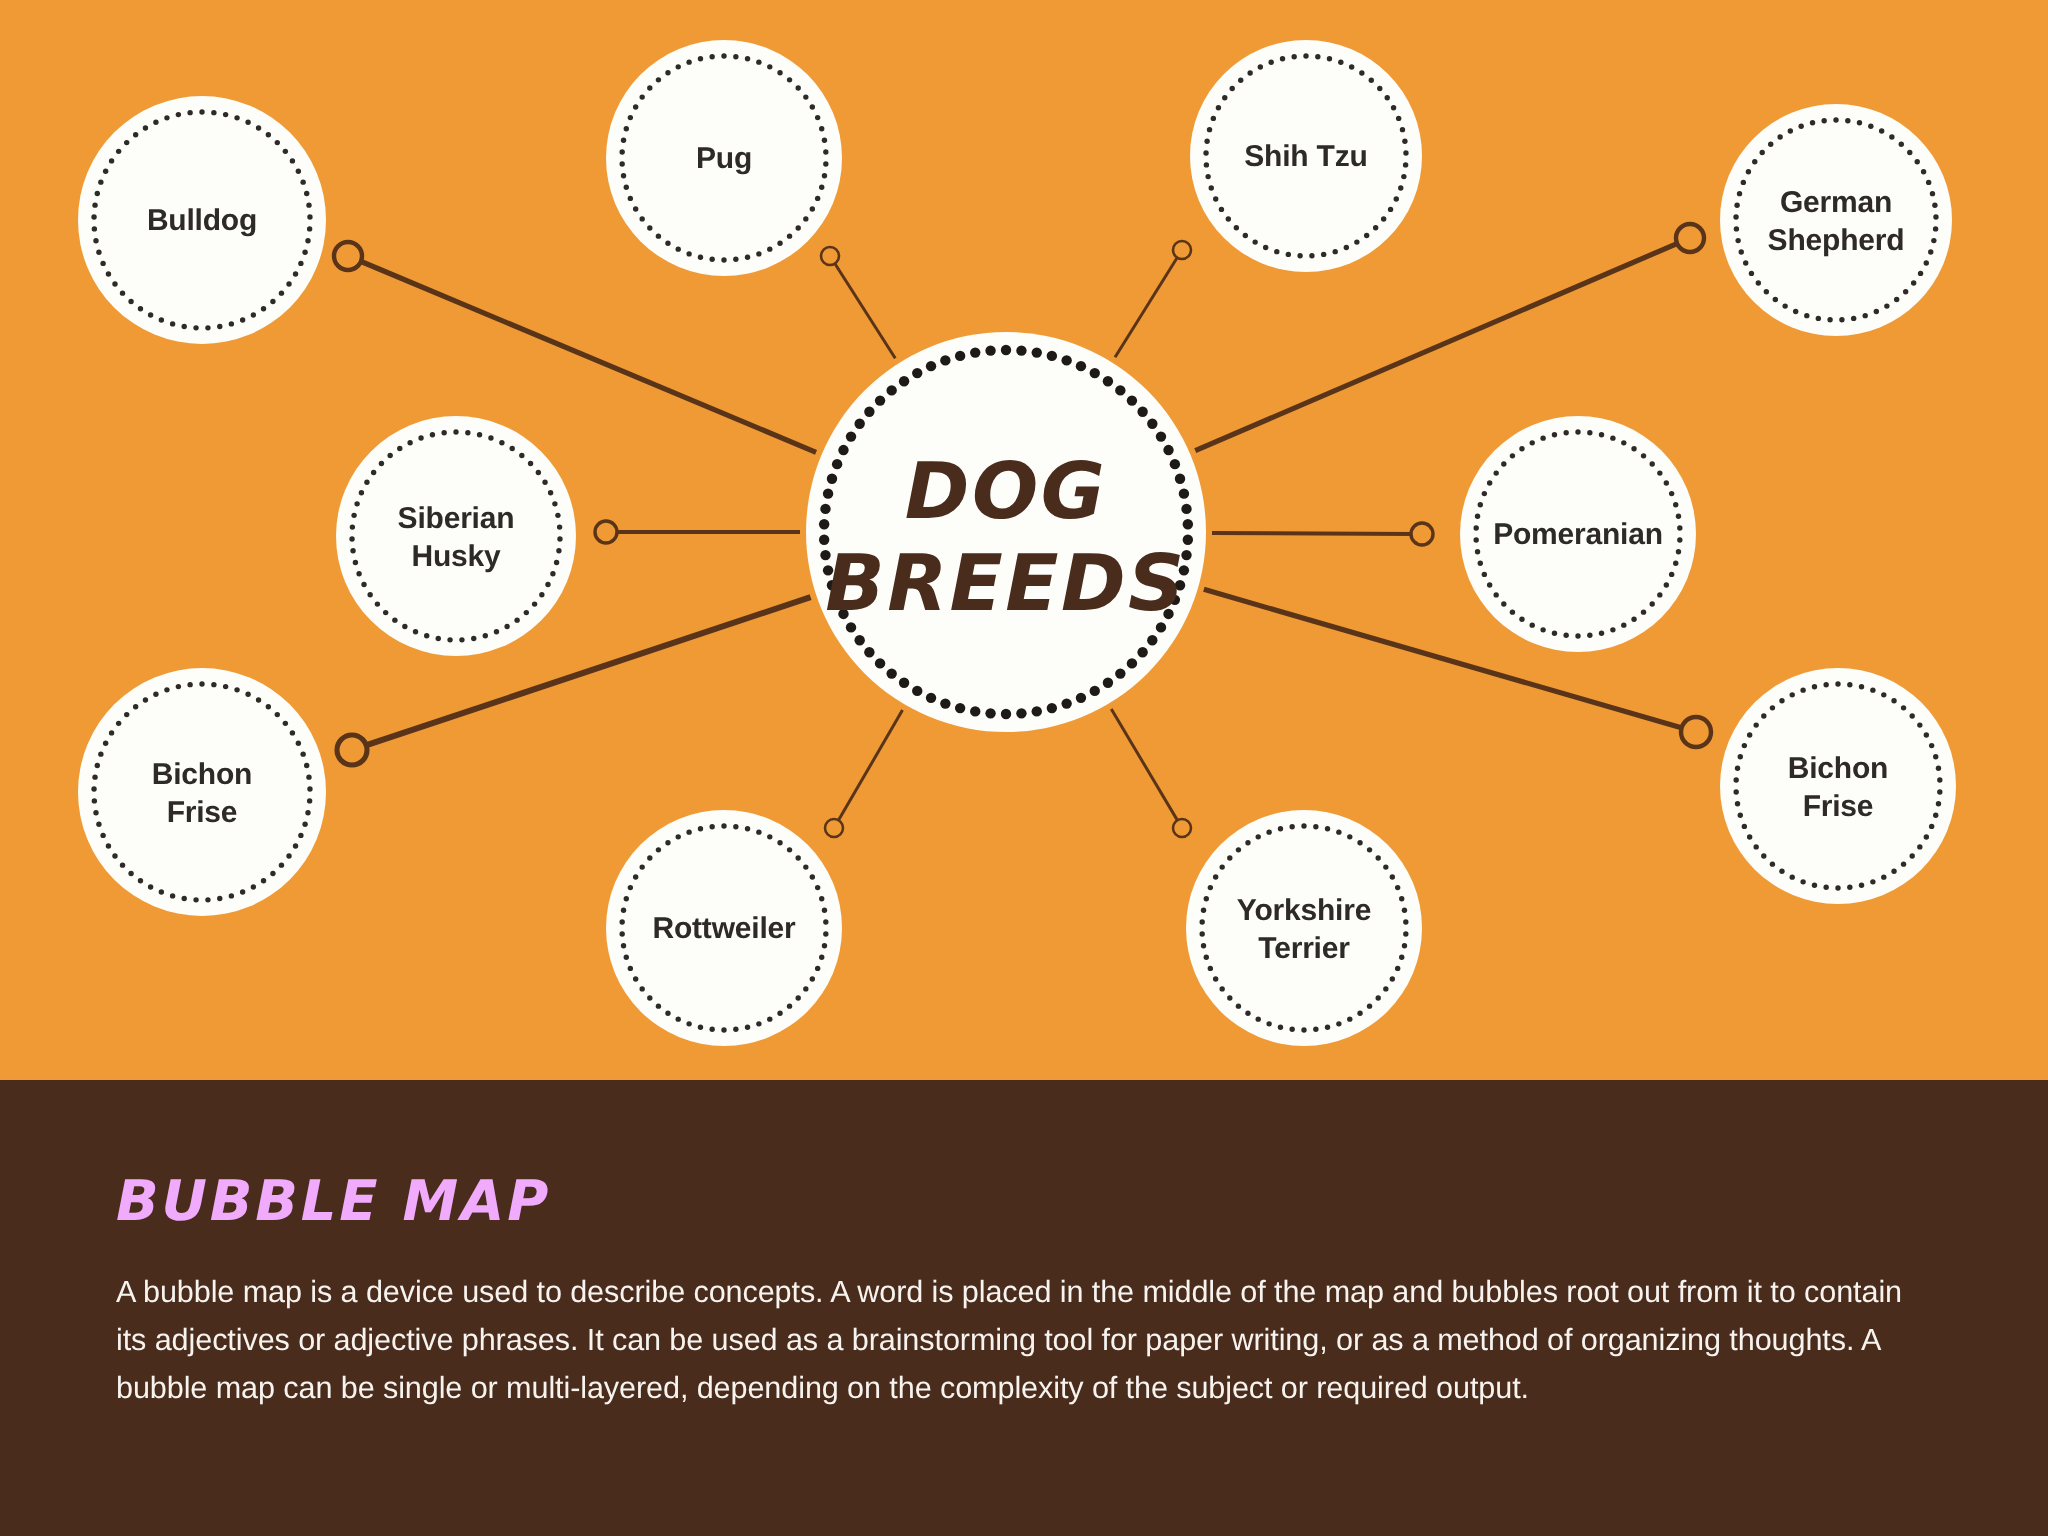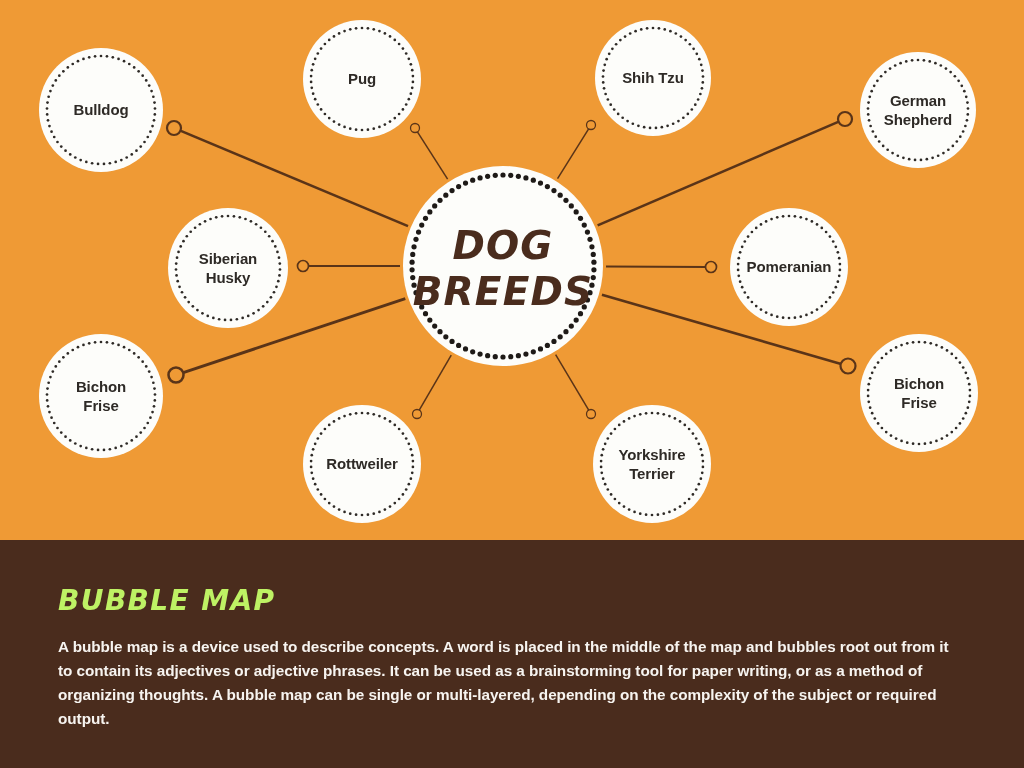--- a/index.html
+++ b/index.html
@@ -63,33 +63,33 @@
   }
   #section-title {
     position: absolute;
     left: 58px;
     top: 44px;
     margin: 0;
     font-family: "DejaVu Sans", sans-serif;
     font-size: 28px;
     font-weight: 700;
     font-style: italic;
-    color: #bef264;
+    color: #f0abfc;
     letter-spacing: 1.4px;
     white-space: nowrap;
   }
   #section-body {
     position: absolute;
     left: 58px;
     top: 95px;
     width: 908px;
     margin: 0;
     font-family: "Liberation Sans", sans-serif;
     font-size: 15.3px;
-    font-weight: 700;
+    font-weight: 400;
     line-height: 1.58;
     color: #F7F4F0;
     letter-spacing: -0.05px;
   }
 </style>
 </head>
 <body>
 
 <div id="page">
 

